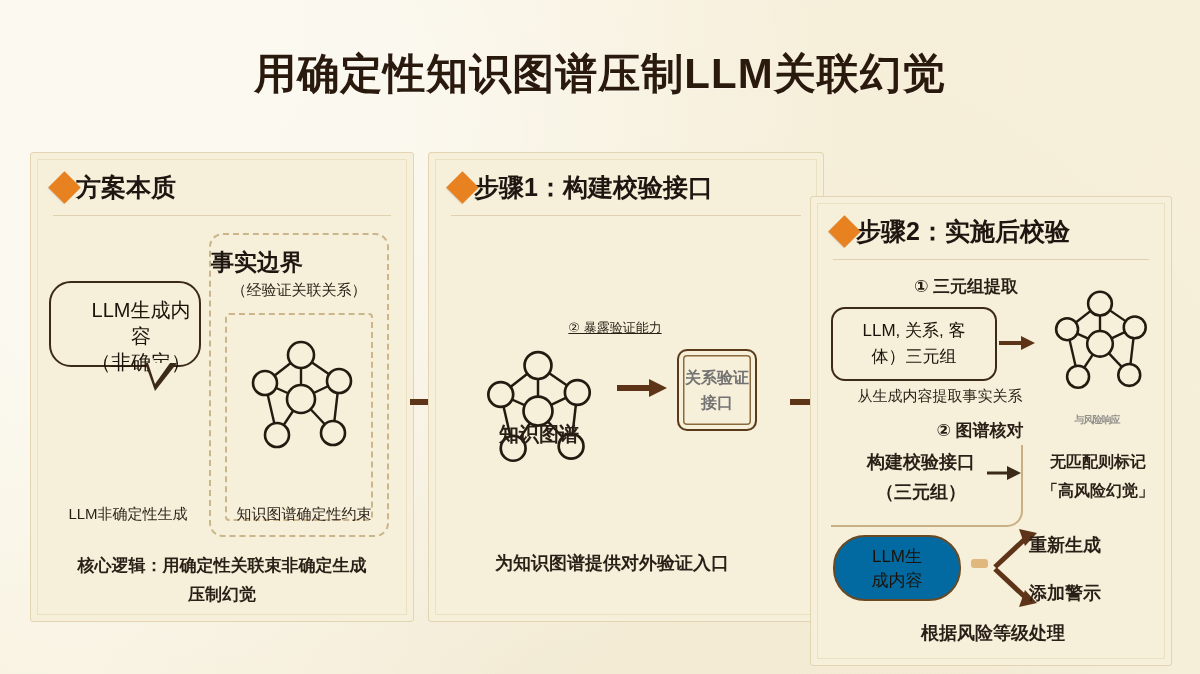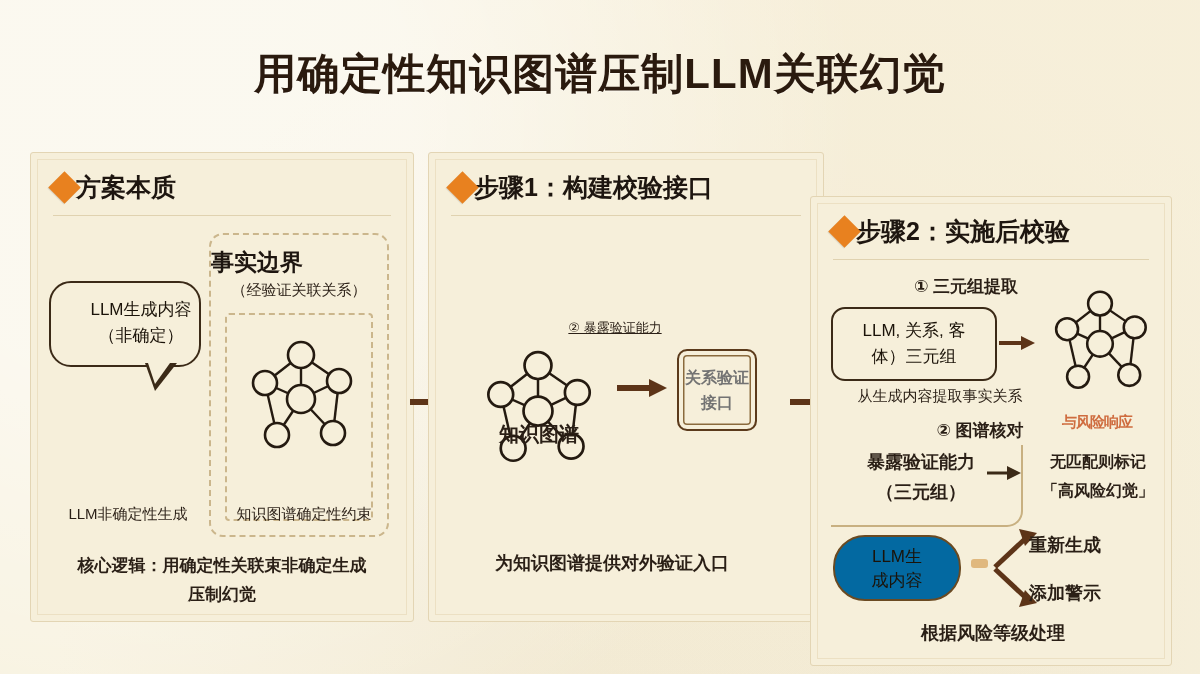--- a/index.html
+++ b/index.html
@@ -51,21 +51,21 @@
     font-size:23px;font-weight:bold;color:#1e1610;}
   .factbox .fs{position:absolute;left:0;right:0;top:46px;text-align:center;
     font-size:15px;color:#2a1f16;}
   .innerdash{position:absolute;left:14px;right:14px;top:78px;bottom:14px;
     border:2px dashed #cbb68c;border-radius:4px;}
   .bubble{
     position:absolute;left:18px;top:128px;width:148px;height:82px;
     border:2.5px solid #3b2a17;border-radius:22px;background:#f6efda;
   }
   .bubble .bt{position:absolute;left:0;right:0;top:14px;text-align:center;
-     font-size:17px;line-height:26px;color:#1b1309;padding-left:32px;}
+     font-size:20px;line-height:26px;color:#1b1309;padding-left:32px;}
   .bubble .tail{
     position:absolute;right:22px;bottom:-26px;width:0;height:0;
     border-left:10px solid transparent;border-right:22px solid transparent;
     border-top:28px solid #3b2a17;
   }
   .bubble .tail::after{
     content:"";position:absolute;left:-7px;top:-28px;width:0;height:0;
     border-left:7px solid transparent;border-right:15px solid transparent;
     border-top:21px solid #f6efda;
   }
@@ -94,21 +94,21 @@
   .tripbox span{position:absolute;left:0;right:0;top:9px;text-align:center;
     font-size:17px;line-height:26px;color:#1b1309;}
   #p3 .extcap{left:14px;top:190px;width:230px;font-size:15px;}
   #p3 .s2{left:94px;top:222px;width:150px;font-size:17px;font-weight:bold;}
   .cmpbrace{
     position:absolute;left:20px;top:248px;width:190px;height:80px;
     border:2px solid #c8b081;border-left:none;border-top:none;
     border-radius:0 0 16px 0;
   }
   #p3 .cmp{left:10px;top:250px;width:200px;font-size:18px;line-height:30px;font-weight:bold;}
-  #p3 .risk{left:216px;top:216px;width:140px;font-size:15px;color:#c2410c;
+  #p3 .risk{left:216px;top:216px;width:140px;font-size:10px;color:#737373;
     opacity:.75;filter:blur(.35px);letter-spacing:-1px;font-weight:bold;}
   #p3 .mismatch{left:214px;top:250px;width:146px;font-size:16px;line-height:29px;font-weight:bold;}
   .llmoval{
     position:absolute;left:22px;top:338px;width:124px;height:62px;
     border:2.5px solid #6a4a22;border-radius:32px;background:#0369a1;
   }
   .llmoval span{position:absolute;left:0;right:0;top:8px;text-align:center;
     font-size:17px;line-height:24px;color:#1b1309;}
   .branchdot{position:absolute;left:160px;top:362px;width:17px;height:9px;
     background:#e0b87e;border-radius:3px;}
@@ -265,21 +265,21 @@
         <circle cx="66" cy="60" r="14"></circle>
         <circle cx="42" cy="96" r="12"></circle>
         <circle cx="98" cy="94" r="12"></circle>
       </g>
     </svg>
 
     <div class="cap extcap">从生成内容提取事实关系</div>
     <div class="cap s2">② 图谱核对</div>
 
     <div class="cmpbrace"></div>
-    <div class="cap cmp" style="white-space:pre-line">暴露验证能力
+    <div class="cap cmp" style="white-space:pre-line">构建校验接口
 （三元组）</div>
 
     <div class="cap risk">与风险响应</div>
 
     <svg style="position:absolute;left:176px;top:266px;" width="34" height="20" viewBox="0 0 34 20">
       <line x1="0" y1="10" x2="22" y2="10" stroke="#3b2a17" stroke-width="3"></line>
       <polygon points="20,3 34,10 20,17" fill="#3b2a17"></polygon>
     </svg>
 
     <div class="cap mismatch" style="white-space:pre-line">无匹配则标记

